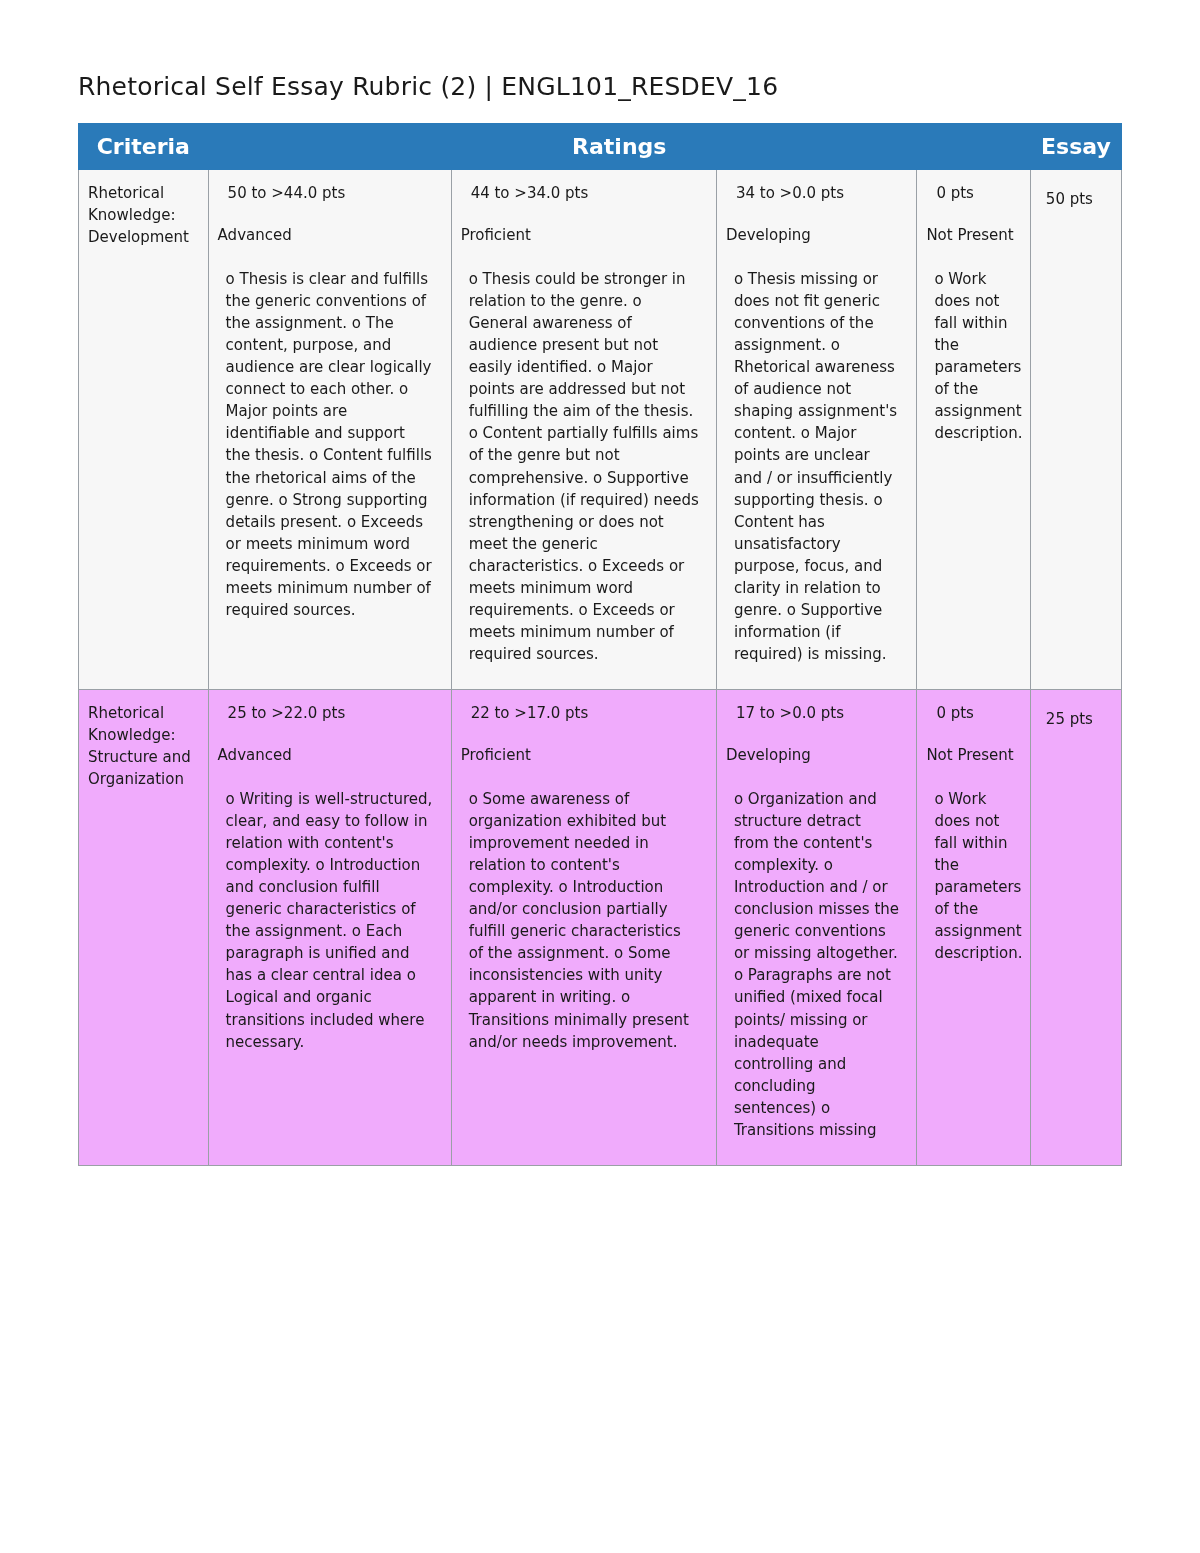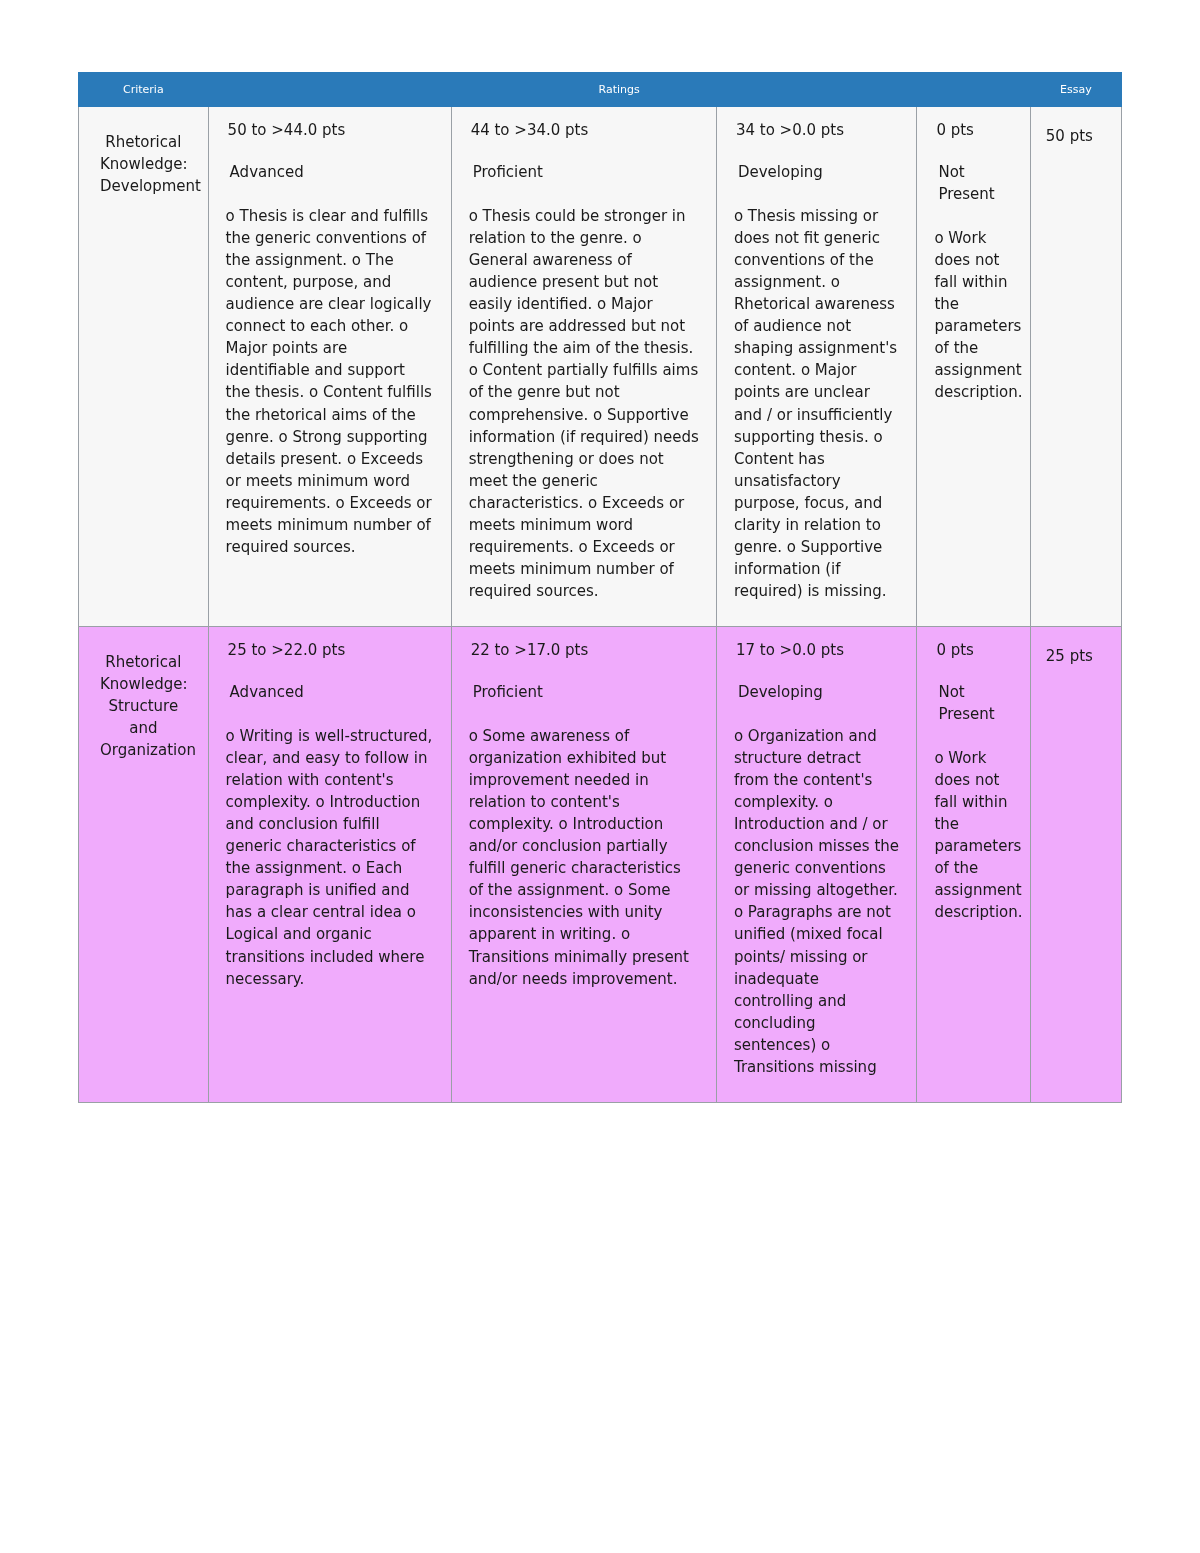--- a/index.html
+++ b/index.html
@@ -27,22 +27,22 @@
   }
   table.rubric {
     border-collapse: collapse;
     width: 1044px;
     table-layout: fixed;
     border: 1px solid #9aa0a6;
   }
   table.rubric th {
     background: #2a7ab9;
     color: #ffffff;
-    font-size: 11px;
-    font-weight: normal;
+    font-size: 22px;
+    font-weight: bold;
     text-align: center;
     padding: 10px 6px;
     border: 1px solid #2a7ab9;
   }
   table.rubric td {
     border: 1px solid #9aa0a6;
     vertical-align: top;
     padding: 12px 9px 16px 9px;
     font-size: 15px;
     line-height: 1.47;
@@ -58,38 +58,38 @@
   .col-r1 { width: 240px; }
   .col-r2 { width: 262px; }
   .col-r3 { width: 198px; }
   .col-r4 { width: 112px; }
   .col-points { width: 90px; }
 
   .range-line {
     margin: 0 0 20px 10px;
   }
   .level-line {
-    margin: 0 0 22px 12px;
+    margin: 0 0 22px 0;
   }
   .desc-line {
     margin: 8px;
   }
   .criteria-text {
-    margin: 12px;
-    text-align: center;
+    margin: 0;
   }
   .points-text {
     margin: 6px;
   }
 </style>
 </head>
 <body>
 
 <div class="page">
 
+  <h1 class="doc-title">Rhetorical Self Essay Rubric (2) | ENGL101_RESDEV_16</h1>
 
   <table class="rubric">
     <colgroup>
       <col class="col-criteria">
       <col class="col-r1">
       <col class="col-r2">
       <col class="col-r3">
       <col class="col-r4">
       <col class="col-points">
     </colgroup>

